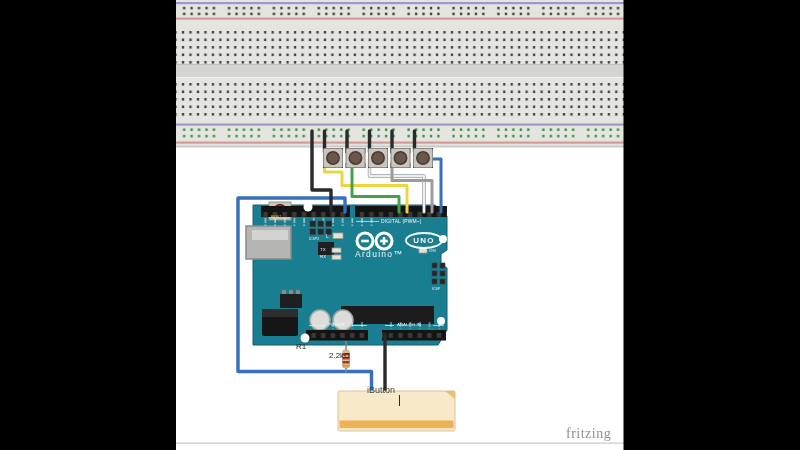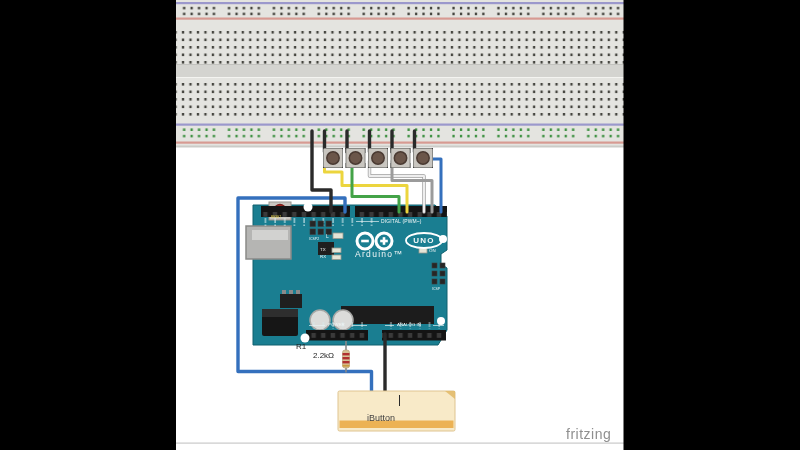--- a/index.html
+++ b/index.html
@@ -3,21 +3,21 @@
 <meta charset="utf-8">
 <style>
   html,body{margin:0;padding:0;background:#000;overflow:hidden}
   #stage{position:relative;width:721px;height:450px;background:#000;font-family:"Liberation Sans",sans-serif}
   #art{position:absolute;left:0;top:0}
   .lbl{position:absolute;white-space:nowrap;transform-origin:0 0;line-height:1;color:#f2f7f7}
   .dk{color:#222}
   .tiny{letter-spacing:.3px}
   .uno-txt{font-weight:bold;letter-spacing:1.2px;text-align:center}
   .brand{letter-spacing:1.3px}
-  .watermark{font-family:Liberation Sans, sans-serif;color:#8f8f8f;letter-spacing:.5px}
+  .watermark{font-family:Liberation Serif, serif;color:#8f8f8f;letter-spacing:.5px}
   .caret{position:absolute;width:1.2px;height:11px;background:#2a2a2a}
   .reset-t{color:#e8d44a}
 </style>
 </head>
 <body>
 
 <div id="stage">
 
 <svg id="art" width="800" height="450" viewBox="0 0 800 450">
   <defs>
@@ -241,20 +241,20 @@
 <span class="lbl" style="left:429px;top:249px;font-size:8px;transform:scale(.55)">ON</span>
 <span class="lbl uno-txt" style="left:407px;top:236.5px;width:34px;font-size:8px">UNO</span>
 <span class="lbl brand" style="left:355px;top:250px;font-size:8.5px">Arduino™</span>
 <span class="lbl" style="left:309px;top:237px;font-size:7px;transform:scale(.5)">ICSP2</span>
 <span class="lbl" style="left:432px;top:287px;font-size:7px;transform:scale(.5)">ICSP</span>
 <span class="lbl reset-t" style="left:271px;top:215px;font-size:6px;transform:scale(.5)">RESET</span>
 <span class="lbl" style="left:328px;top:322.5px;font-size:8px;transform:scale(.55)">POWER</span>
 <span class="lbl" style="left:397px;top:322.5px;font-size:8px;transform:scale(.55)">ANALOG IN</span>
 
 <span class="lbl dk" style="left:296px;top:343px;font-size:8px">R1</span>
-<span class="lbl dk" style="left:313px;top:352px;font-size:8px">2.2kΩ</span>
-
-<span class="lbl" style="left:367px;top:414px;font-size:9px;color:#3f3f3f">iButton</span>
+<span class="lbl dk" style="left:329px;top:352px;font-size:8px">2.2kΩ</span>
+
+<span class="lbl" style="left:367px;top:386px;font-size:9px;color:#3f3f3f">iButton</span>
 <div class="caret" style="left:399px;top:394.5px"></div>
 
 <span class="lbl watermark" style="left:566px;top:427px;font-size:14px">fritzing</span>
 
 </div>
 
 </body></html>

